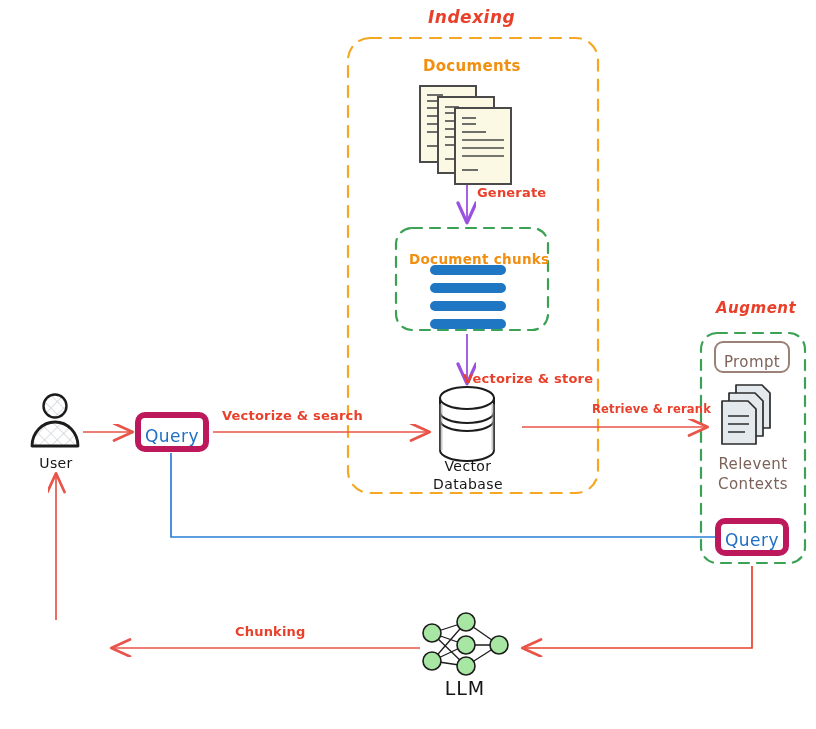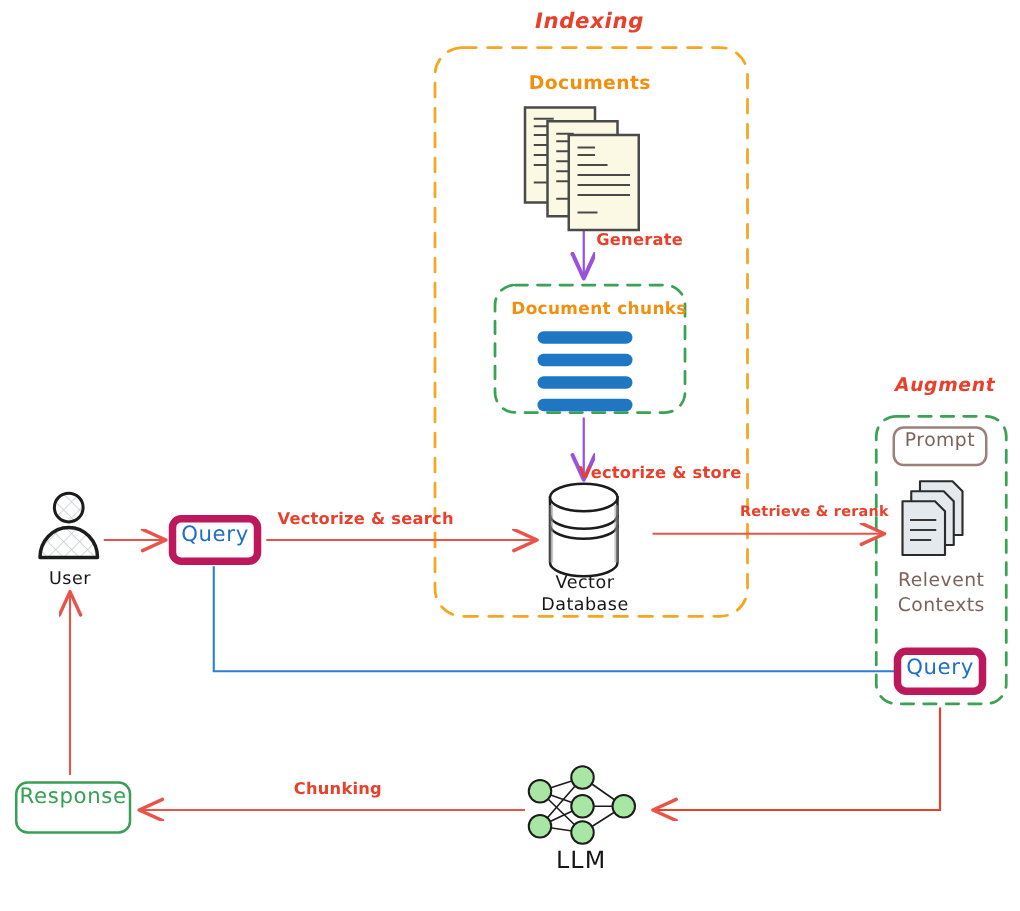--- a/index.html
+++ b/index.html
@@ -67,21 +67,21 @@
     color: #161616;
     letter-spacing: .4px;
   }
   .cap-brown {
     font-size: 15px;
     letter-spacing: .4px;
   }
   .boxnode {
     position: absolute;
     display: flex;
-    align-items: flex-start;
+    align-items: flex-end;
     justify-content: center;
     border-radius: 10px;
     background: #ffffff;
     box-sizing: border-box;
   }
   .box-blue  { border: 6px solid #be185d; }
   .box-green { border: 2px solid #38a054; }
   .box-brown { border: 2px solid #9b8279; }
   .center { text-align: center; }
 </style>
@@ -167,21 +167,21 @@
         <line x1="462" y1="140" x2="504" y2="140"></line>
         <line x1="462" y1="148" x2="504" y2="148"></line>
         <line x1="462" y1="156" x2="504" y2="156"></line>
         <line x1="462" y1="170" x2="478" y2="170"></line>
       </g>
     </g>
   </svg>
 
   <div class="lbl edge-red t-red" style="left:477px; top:186px;">Generate</div>
 
-  <div class="lbl sub-orange t-orange" style="left:409px; top:240px; font-size:13.5px;">Document chunks</div>
+  <div class="lbl sub-orange t-orange" style="left:409px; top:252px; font-size:13.5px;">Document chunks</div>
 
   <svg class="layer" viewBox="0 0 816 729">
     <g fill="#1f77c4">
       <rect x="430" y="265" width="76" height="10" rx="5"></rect>
       <rect x="430" y="283" width="76" height="10" rx="5"></rect>
       <rect x="430" y="301" width="76" height="10" rx="5"></rect>
       <rect x="430" y="319" width="76" height="10" rx="5"></rect>
     </g>
   </svg>
 
@@ -263,17 +263,14 @@
       <circle cx="466" cy="622" r="9"></circle>
       <circle cx="466" cy="645" r="9"></circle>
       <circle cx="466" cy="666" r="9"></circle>
       <circle cx="499" cy="645" r="9"></circle>
     </g>
   </svg>
   <div class="lbl center" style="left:425px; top:678px; width:80px; font-size:19px; color:#161616; letter-spacing:1px;">LLM</div>
 
   <div class="lbl edge-red t-red" style="left:235px; top:625px;">Chunking</div>
 
-  <div class="boxnode box-green" style="left:12px; top:625px; width:93px; height:42px;">
-    <span class="node-txt t-green">Response</span>
-  </div>
 
 </div>
 
 </body></html>

